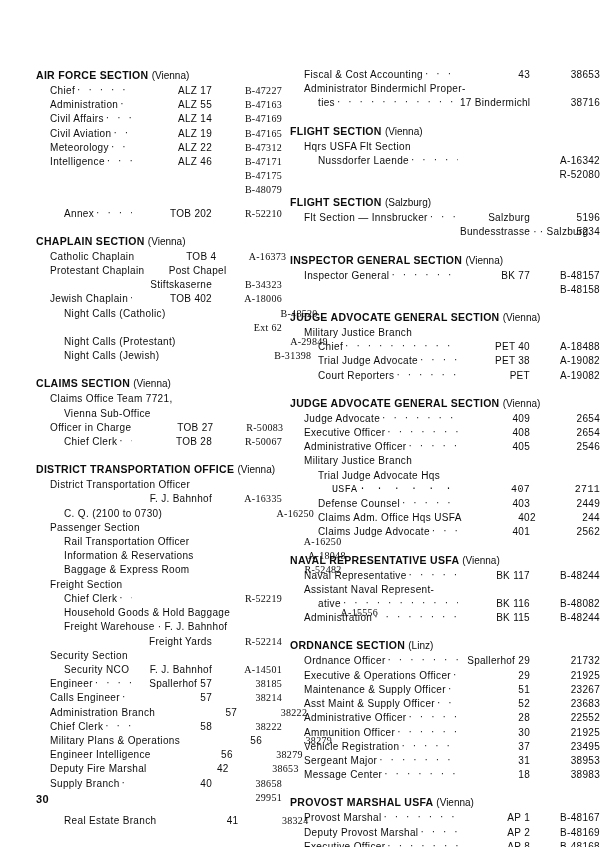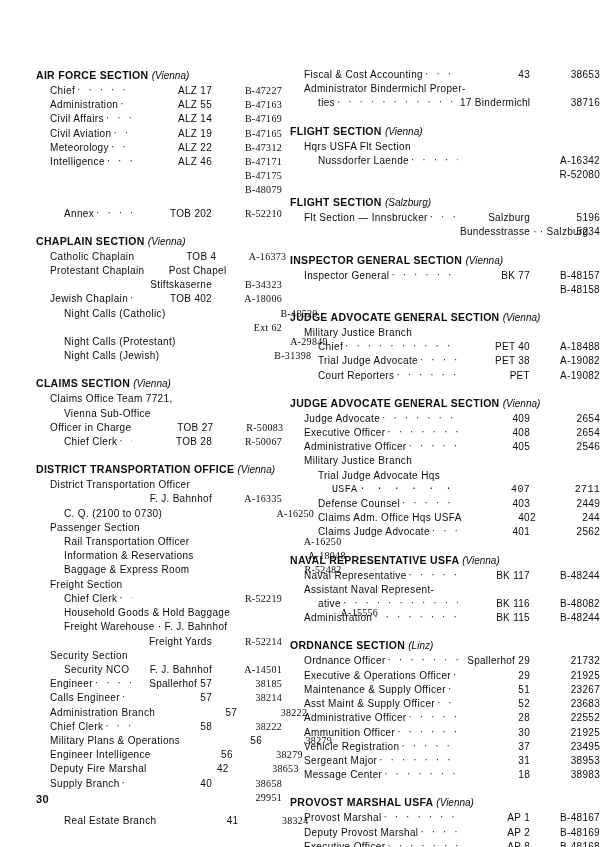--- a/index.html
+++ b/index.html
@@ -52,21 +52,20 @@
     letter-spacing: 0.3px;
     line-height: 14px;
     margin-top: 13px;
     margin-bottom: 1px;
     white-space: nowrap;
   }
   .sec-head .loc {
     font-weight: normal;
     letter-spacing: 0;
     font-size: 10px;
-    font-style: italic;
   }
   .section:first-child > .sec-head {
     margin-top: 0;
   }
 
   
   .row {
     display: flex;
     align-items: baseline;
     font-size: 10px;

